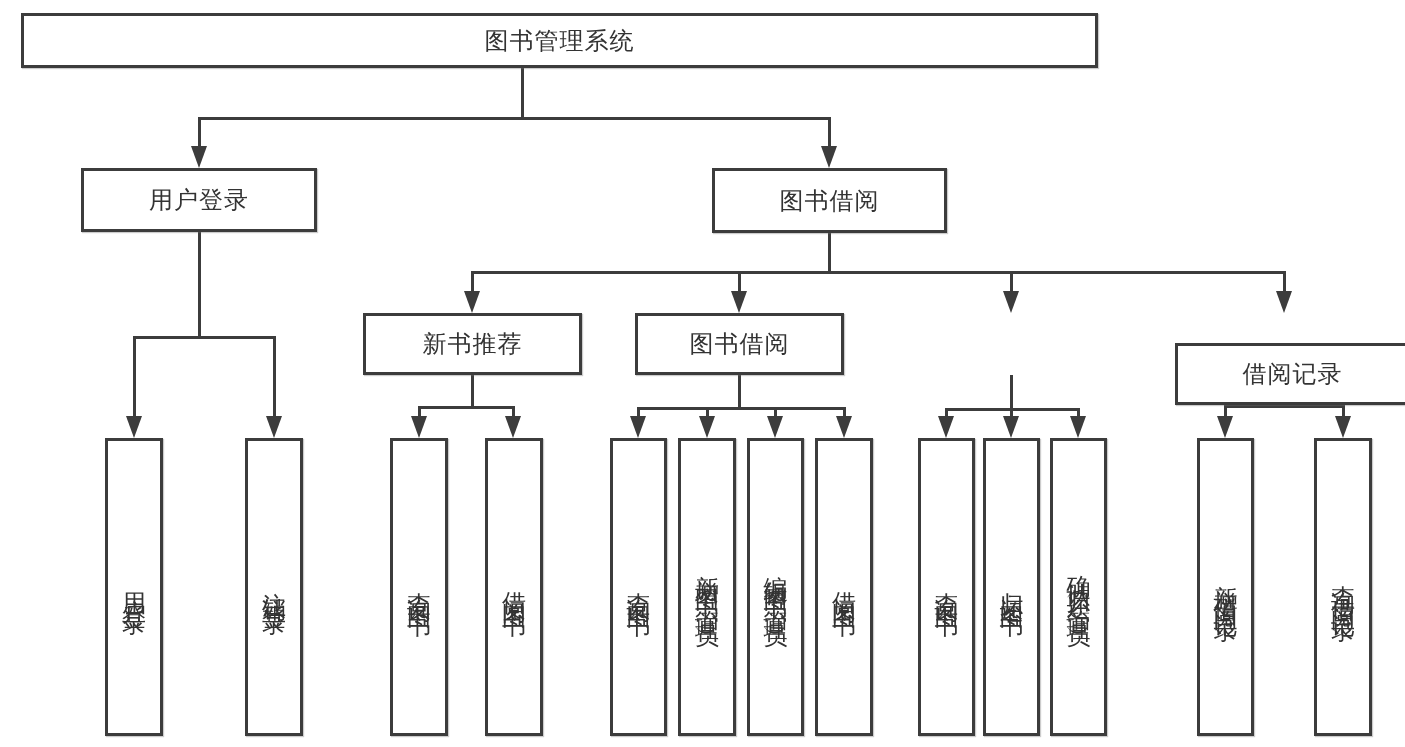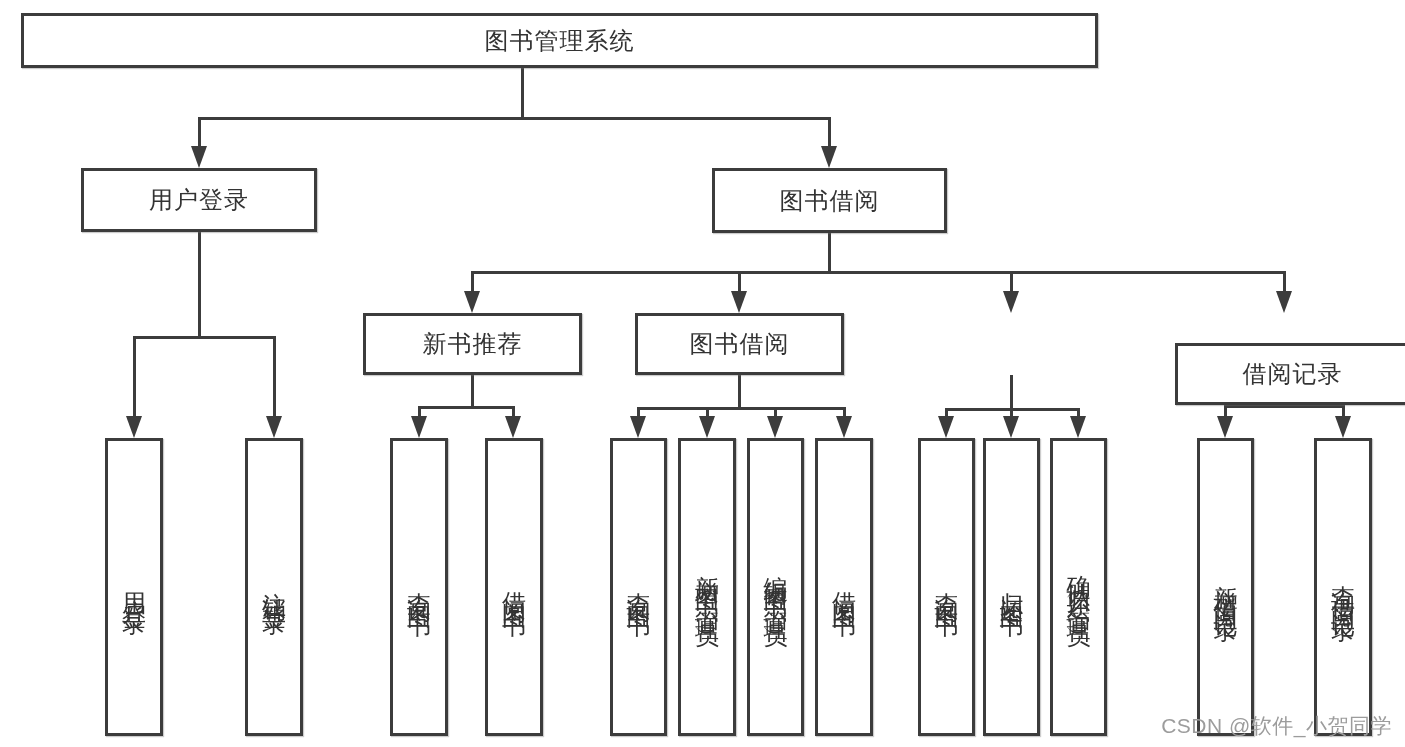--- a/index.html
+++ b/index.html
@@ -164,14 +164,13 @@
     </div>
     <div class="node v" style="left: 1050px; top: 438px; width: 57px; height: 298px;">
       <span>确认归还（管理员）</span>
     </div>
     <div class="node v" style="left: 1197px; top: 438px; width: 57px; height: 298px;">
       <span>新增借阅记录</span>
     </div>
     <div class="node v" style="left: 1314px; top: 438px; width: 58px; height: 298px;">
       <span>查询借阅记录</span>
     </div>
-    <div class="watermark">CSDN @软件_小贺同学</div>
   </div>
 
 </body></html>

